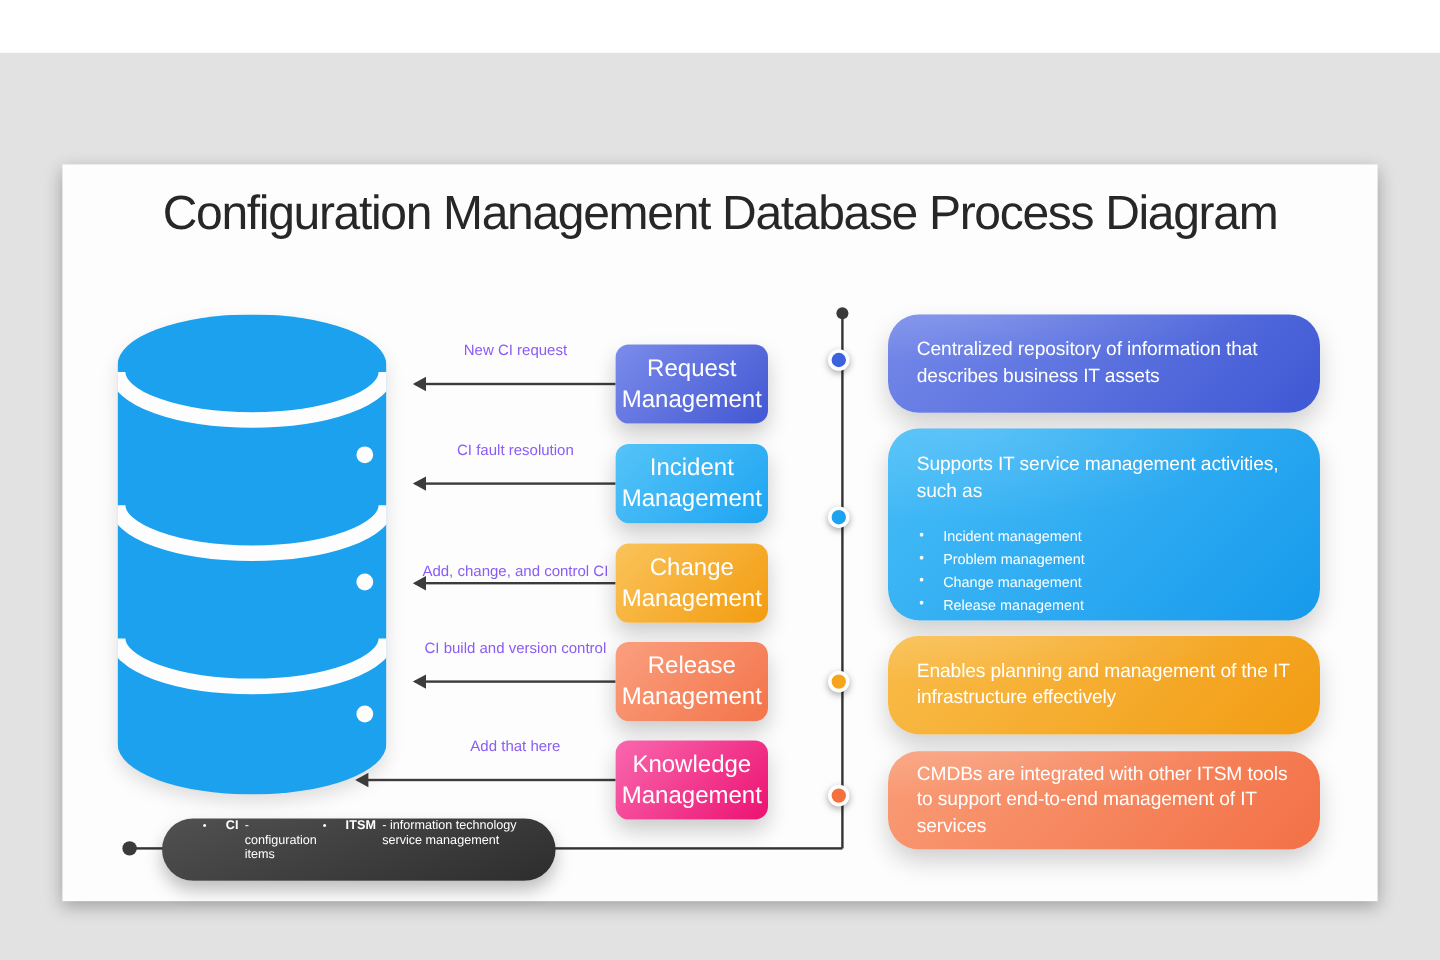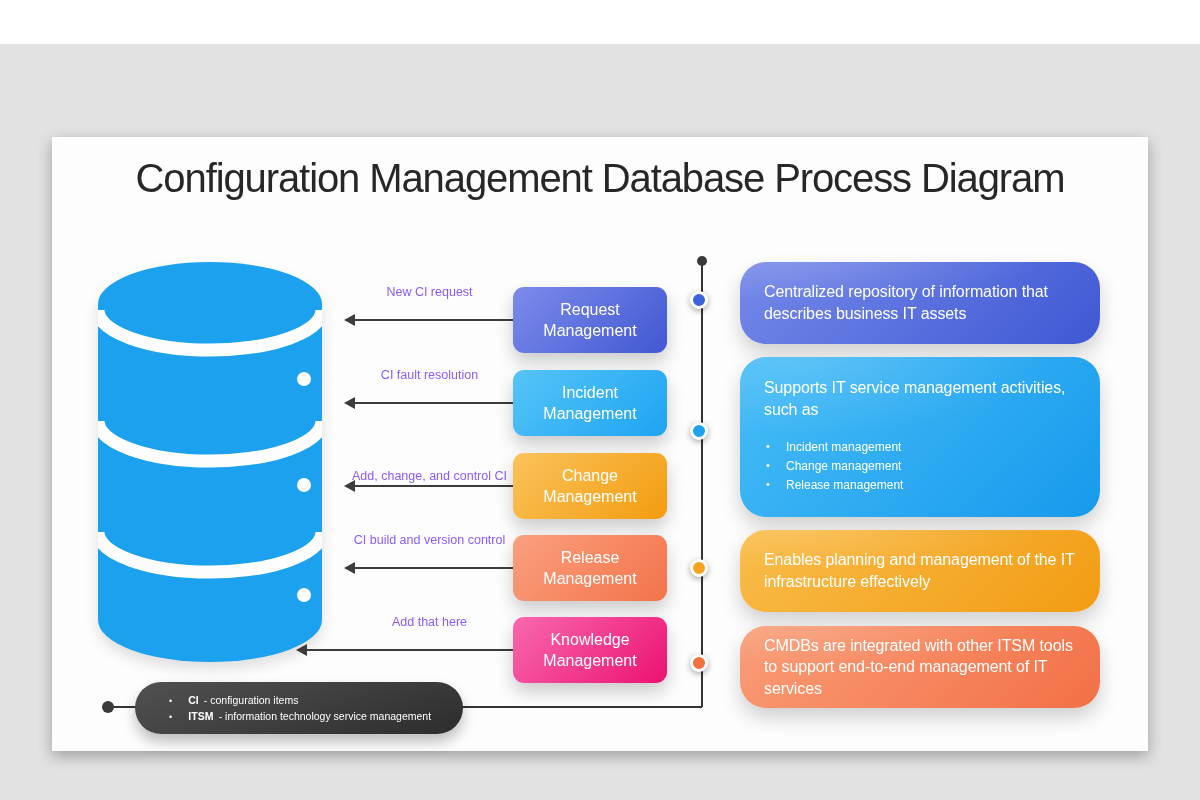--- a/index.html
+++ b/index.html
@@ -26,23 +26,23 @@
     text-align:center; font-size:14px; color:#2e2e2e;
   }
 
   
   .db { position:absolute; left:46px; top:125px; width:224px; height:400px;
         filter:drop-shadow(0 7px 7px rgba(0,0,0,.12)); }
   .db .stripe { fill:none; stroke:#fdfdfd; stroke-width:13; }
 
   
   .pbox {
-    position:absolute; left:461px; width:154px; height:66px;
+    position:absolute; left:461px; width:127px; height:66px;
     border-radius:11px; display:flex; align-items:center; justify-content:center;
-    text-align:center; color:#fff; font-size:16px; line-height:1.32;
+    text-align:center; color:#fff; font-size:20px; line-height:1.32;
     box-shadow:0 9px 18px rgba(0,0,0,.20);
   }
   .pbox span { display:block; width:120px; }
 
   
   .arrow-line { position:absolute; height:2px; background:#3c3c3c; }
   .arrow-line::before {
     content:""; position:absolute; left:-2px; top:-5px;
     border-top:6px solid transparent; border-bottom:6px solid transparent;
     border-right:11px solid #3c3c3c;
@@ -76,21 +76,21 @@
   .card-list h3 { font-size:16px; font-weight:400; line-height:1.4; letter-spacing:-.1px; margin-bottom:16px; }
   .card-list ul { list-style:none; font-size:12px; line-height:1.6; }
   .card-list li { padding-left:22px; position:relative; }
   .card-list li::before { content:"\2022"; position:absolute; left:2px; font-size:11px; }
 
   
   .legend {
     position:absolute; left:83px; top:545px; width:328px; height:52px;
     border-radius:26px; background:linear-gradient(160deg,#515151,#2d2d2d);
     box-shadow:0 8px 14px rgba(0,0,0,.25);
-    display:flex; flex-direction:column; justify-content:center; gap:4px;
+    display:flex; flex-direction:row; justify-content:center; gap:4px;
     padding-left:34px; color:#fff; font-size:10.5px; z-index:2;
   }
   .legend-row { display:flex; align-items:baseline; }
   .legend-row::before { content:"\2022"; font-size:9px; margin-right:16px; }
   .legend-row b { letter-spacing:.1px; }
   .legend-row span { margin-left:5px; }
 </style>
 </head>
 <body>
 
@@ -148,20 +148,21 @@
     <div class="card card-simple" style="top: 125px; height: 82px; background: linear-gradient(135deg, rgb(117, 137, 233), rgb(63, 88, 212));">
       <div class="sheen"></div>
       <span>Centralized repository of information that describes business IT assets</span>
     </div>
 
     <div class="card card-list" style="top: 220px; height: 160px; background: linear-gradient(135deg, rgb(71, 189, 247), rgb(23, 154, 236));">
       <div class="sheen"></div>
       <h3>Supports IT service management activities, such as</h3>
       <ul>
         <li>Incident management</li>
+        <li>Problem management</li>
         <li>Change management</li>
         <li>Release management</li>
       </ul>
     </div>
 
     <div class="card card-simple" style="top: 393px; height: 82px; background: linear-gradient(135deg, rgb(249, 188, 73), rgb(242, 156, 19));">
       <div class="sheen"></div>
       <span>Enables planning and management of the IT infrastructure effectively</span>
     </div>
 

